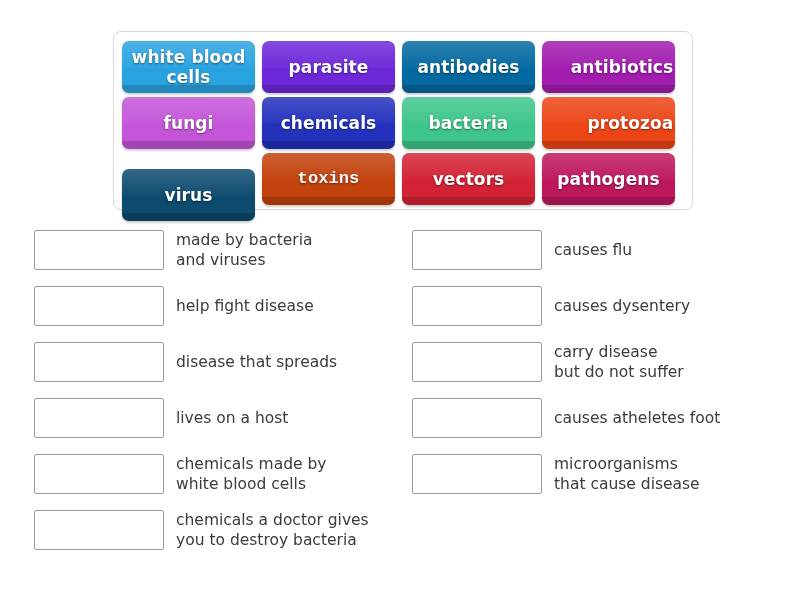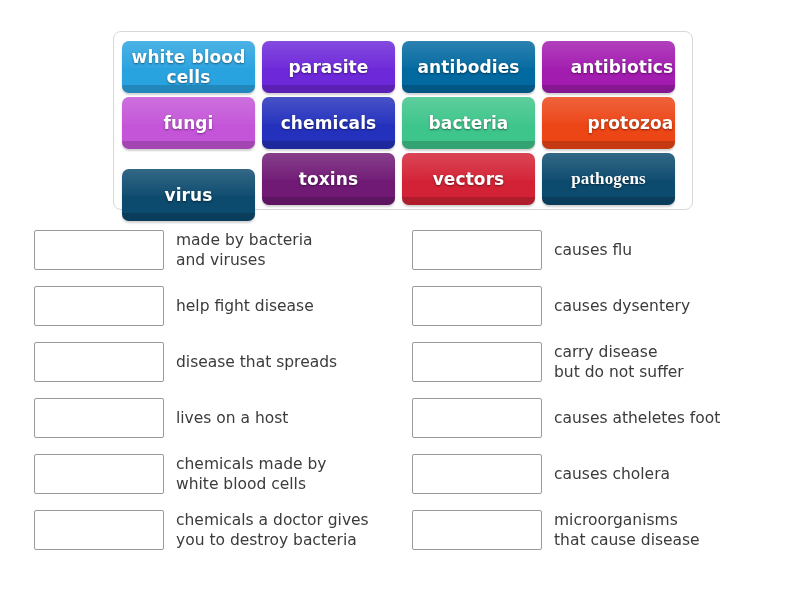--- a/index.html
+++ b/index.html
@@ -151,27 +151,27 @@
     </div>
     <div class="tile" style="background-color: rgb(236, 69, 22); padding-left: 44px;">
       <span class="tile-label">protozoa</span>
     </div>
   </div>
 
   <div class="tile-row">
     <div class="tile" style="background-color: #0c4a6e; margin-top: 16px;">
       <span class="tile-label">virus</span>
     </div>
-    <div class="tile" style="background-color: #701a75;">
+    <div class="tile" style="background-color: #c2410c; font-family: Liberation Mono, monospace;">
       <span class="tile-label">toxins</span>
     </div>
     <div class="tile" style="background-color: rgb(211, 34, 53);">
       <span class="tile-label">vectors</span>
     </div>
-    <div class="tile" style="background-color: #0c4a6e; font-family: Liberation Serif, serif;">
+    <div class="tile" style="background-color: #be185d;">
       <span class="tile-label">pathogens</span>
     </div>
   </div>
 
 </div>
 
 <div id="answer-area">
 
   <div class="answer-column" id="answer-column-left">
 
@@ -226,24 +226,20 @@
       <div class="drop-box"></div>
       <div class="answer-text">carry disease
 but do not suffer</div>
     </div>
 
     <div class="answer-row">
       <div class="drop-box"></div>
       <div class="answer-text">causes atheletes foot</div>
     </div>
 
-    <div class="answer-row">
-      <div class="drop-box"></div>
-      <div class="answer-text">causes cholera</div>
-    </div>
 
     <div class="answer-row">
       <div class="drop-box"></div>
       <div class="answer-text">microorganisms
 that cause disease</div>
     </div>
 
   </div>
 
 </div>

